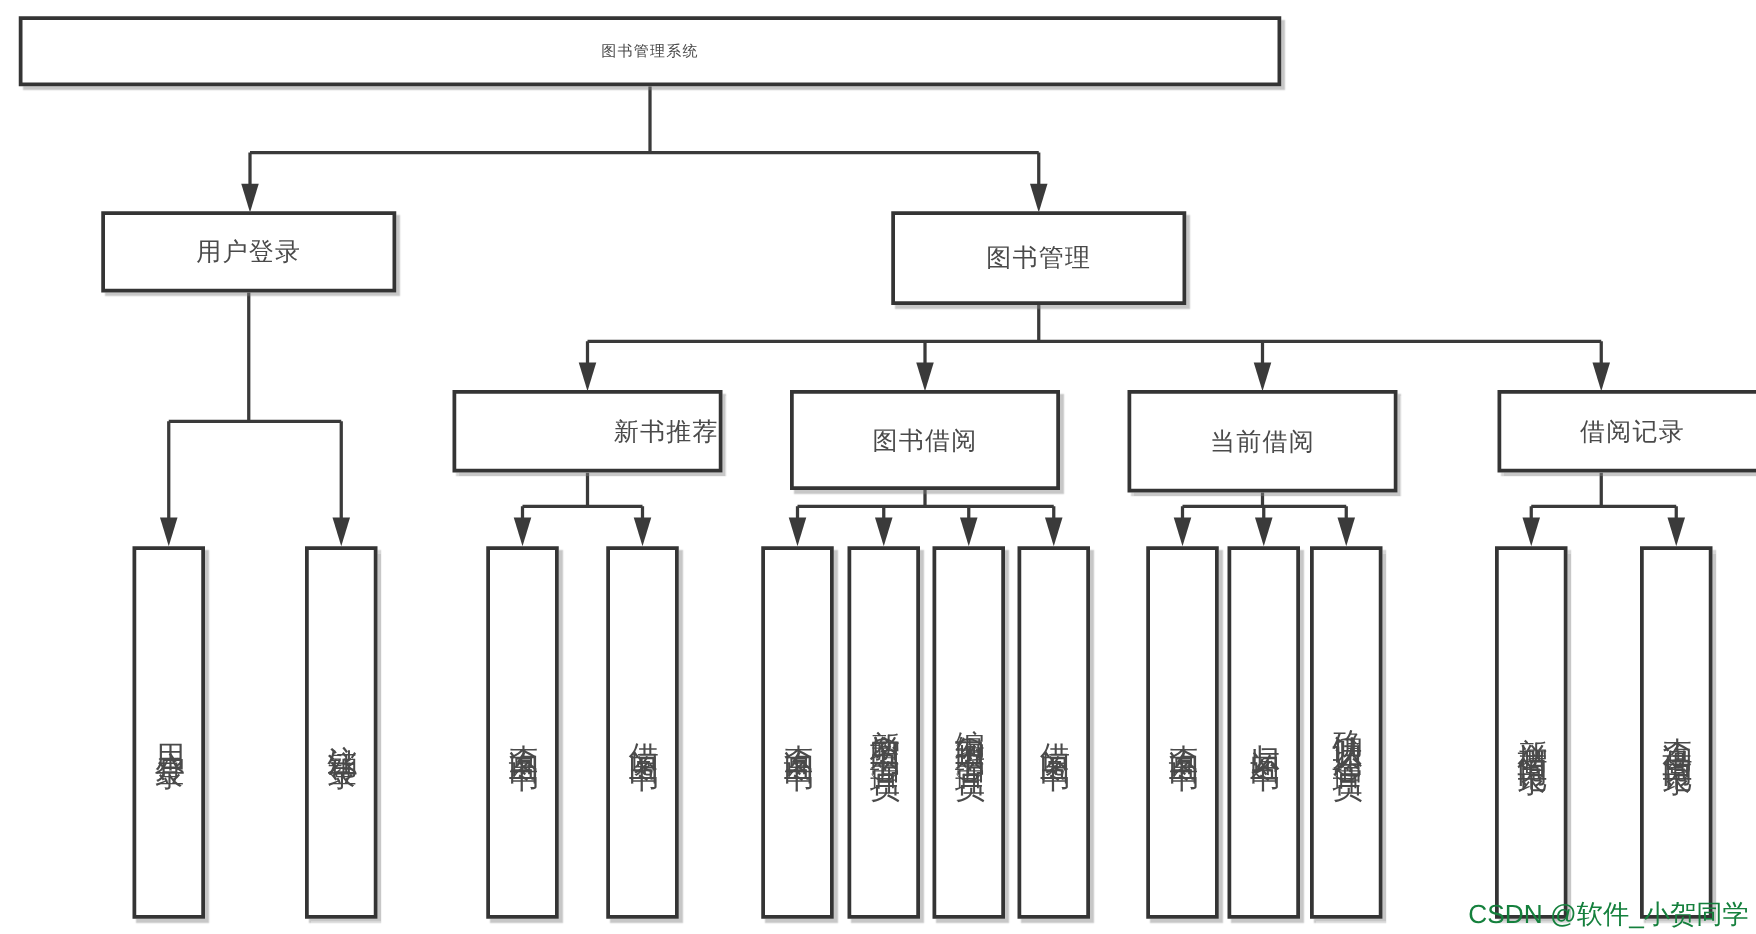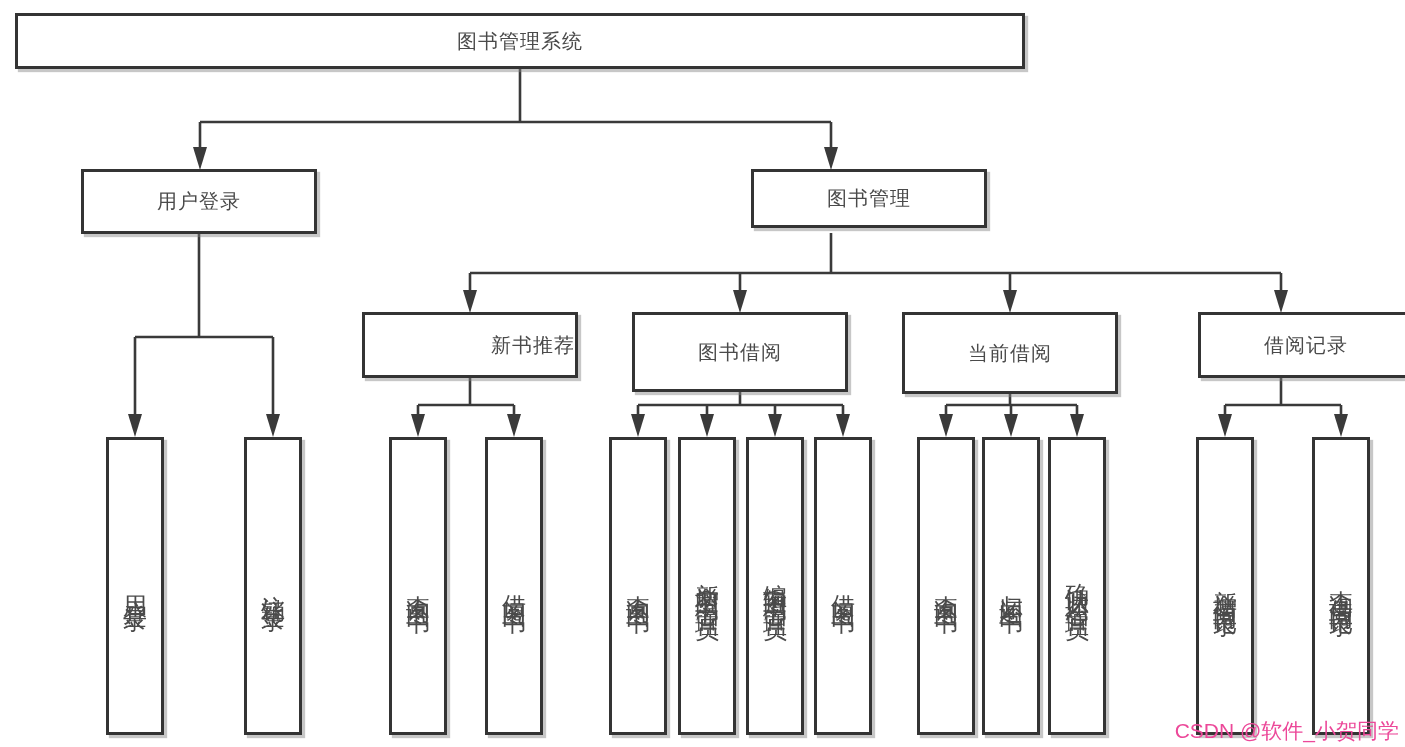--- a/index.html
+++ b/index.html
@@ -32,34 +32,34 @@
     background: #ffffff;
     border: 3px solid #343434;
     box-shadow: 3px 3px 1px rgba(130,130,130,0.45);
     display: flex;
     align-items: center;
     justify-content: center;
     color: #4a4a4a;
     z-index: 2;
   }
   .box.h { font-size: 20px; letter-spacing: 1px; }
-  .box.root { font-size: 20px; letter-spacing: 1px; }
+  .box.root { font-size: 12px; letter-spacing: 1px; }
   .box.v span {
     writing-mode: vertical-rl;
     font-size: 24px;
     letter-spacing: 5px;
     line-height: 1;
     color: #4a4a4a;
   }
   .watermark {
     position: absolute;
     right: 6px;
     bottom: 2px;
     font-size: 21px;
-    color: #ec4899;
+    color: #15803d;
     z-index: 5;
     white-space: nowrap;
   }
 </style>
 </head>
 <body>
 
 <div class="stage">
 
   <svg class="connectors" viewBox="0 0 1405 747" xmlns="http://www.w3.org/2000/svg">
@@ -112,21 +112,21 @@
     </g>
   </svg>
 
   <div class="box root" style="left:15px; top:13px; width:1010px; height:56px;">
     <span>图书管理系统</span>
   </div>
 
   <div class="box h" style="left:81px; top:169px; width:236px; height:65px;">
     <span>用户登录</span>
   </div>
-  <div class="box h" style="left:751px; top:169px; width:236px; height:59px;">
+  <div class="box h" style="left:713px; top:169px; width:236px; height:75px;">
     <span>图书管理</span>
   </div>
 
   <div class="box h" style="left:362px; top:312px; width:216px; height:66px;justify-content:flex-end;">
     <span>新书推荐</span>
   </div>
   <div class="box h" style="left:632px; top:312px; width:216px; height:80px;">
     <span>图书借阅</span>
   </div>
   <div class="box h" style="left:902px; top:312px; width:216px; height:82px;">

